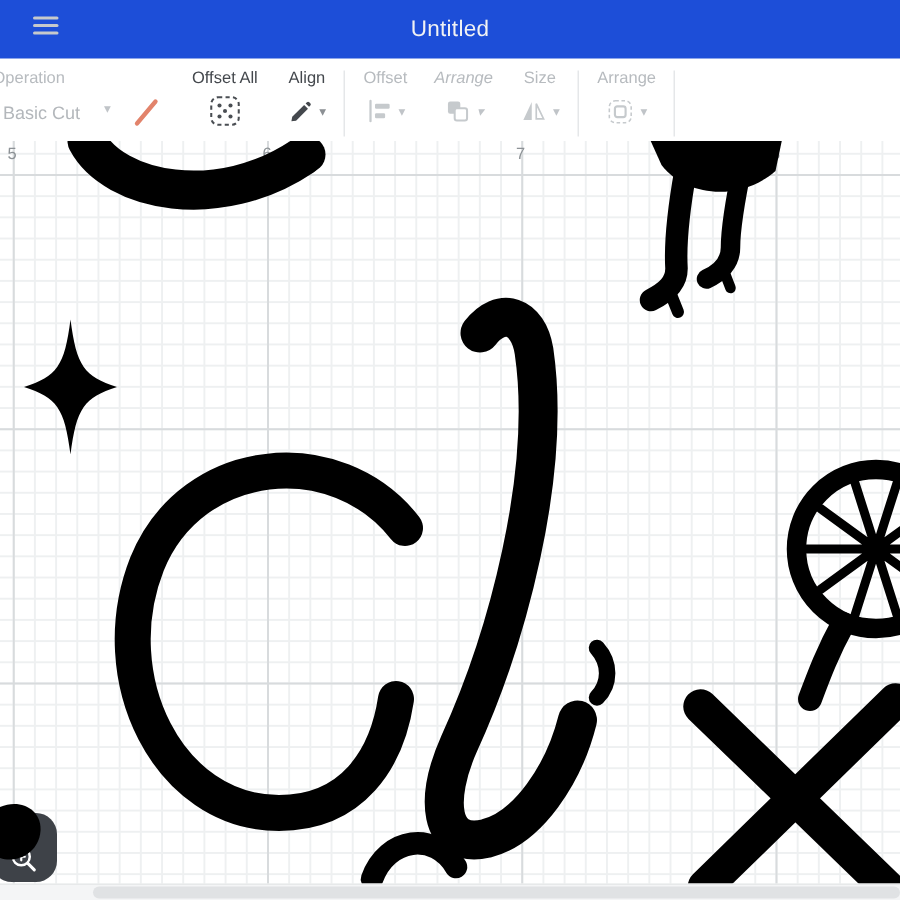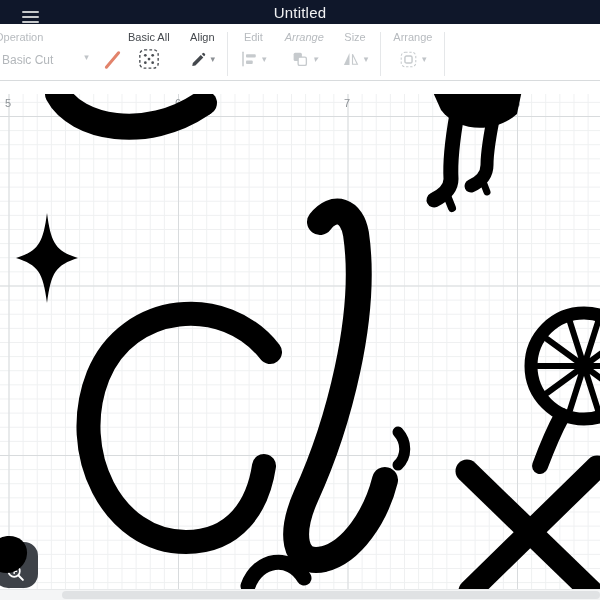--- a/index.html
+++ b/index.html
@@ -3,21 +3,21 @@
 <meta charset="utf-8">
 <style>
   html,body{margin:0;padding:0;}
   body{
     width:600px;height:600px;overflow:hidden;position:relative;
     font-family:"Liberation Sans",sans-serif;background:#fff;
     -webkit-font-smoothing:antialiased;
   }
   
   .titlebar{
-    height:24px;background:#0f172a;position:relative;
+    height:39px;background:#1d4ed8;position:relative;
     display:flex;align-items:center;justify-content:center;
   }
   .titlebar .title{color:#f1f2f3;font-size:15px;letter-spacing:.2px;}
   .hamburger{position:absolute;left:22px;top:11px;width:17px;display:flex;flex-direction:column;row-gap:3px;cursor:pointer;}
   .hamburger span{display:block;height:2px;background:#c6c9cc;border-radius:1px;}
   
   .toolbar{
     height:57px;box-sizing:border-box;background:#fff;border-bottom:1px solid #d8dbdd;
     display:flex;align-items:flex-start;padding-top:7px;white-space:nowrap;
   }
@@ -25,21 +25,21 @@
   .tb-label{font-size:11px;line-height:12px;color:#b7bbbf;}
   .tb-label.active{color:#44484d;}
   .icon-btn{height:24px;display:flex;align-items:center;justify-content:center;column-gap:4px;cursor:pointer;}
   .caret{font-size:9px;color:#c0c4c8;line-height:9px;}
   .caret.dark{color:#8c9094;}
   .tb-div{width:1px;background:#e5e7e9;height:44px;margin:1px 12px 0 12px;}
   
   .op-group{flex-direction:column;align-items:flex-start;margin-left:2px;width:124px;}
   .op-label{margin-left:-7px;}
   .op-controls{display:flex;align-items:center;column-gap:12px;margin-top:1px;}
-  .dropdown{display:flex;align-items:flex-start;column-gap:31px;font-size:12px;color:#b3b7bb;padding:4px 0;cursor:pointer;}
+  .dropdown{display:flex;align-items:flex-start;column-gap:16px;font-size:12px;color:#b3b7bb;padding:4px 0;cursor:pointer;}
   .pen-swatch{width:24px;height:24px;display:flex;align-items:center;justify-content:center;cursor:pointer;}
   .pen-line{width:3px;height:22px;border-radius:2px;transform:rotate(40deg);}
   
   .size-group{flex-direction:column;align-items:flex-start;}
   .size-controls{display:flex;align-items:center;column-gap:5px;margin-top:1px;}
   .dim-label{font-size:11px;color:#b7bbbf;margin-right:1px;}
   .num-box{display:flex;height:24px;}
   .num-input{width:30px;border:1px solid #e0e3e5;border-right:none;border-radius:3px 0 0 3px;background:#fff;font-size:11px;padding:0 3px;color:#6b6f73;}
   .stepper{width:13px;box-sizing:border-box;border:1px solid #e0e3e5;border-radius:0 3px 3px 0;display:flex;flex-direction:column;align-items:center;justify-content:center;row-gap:1px;cursor:pointer;}
   .stepper span{font-size:6px;line-height:5px;color:#b4b8bc;}
@@ -92,21 +92,21 @@
           <span>Basic Cut</span>
           <span class="caret">▾</span>
         </div>
         <div class="pen-swatch">
           <span class="pen-line" style="background:#e2836b;"></span>
         </div>
       </div>
     </div>
 
     <div class="tb-item" style="margin-left:2px;">
-      <div class="tb-label active">Basic All</div>
+      <div class="tb-label active">Offset All</div>
       <div class="icon-btn">
         <svg width="22" height="22" viewBox="0 0 24 24">
           <rect x="2" y="2" width="20" height="20" rx="5" fill="none" stroke="#4a4e53" stroke-width="1.5" stroke-dasharray="3 2.4"></rect>
           <g fill="#4a4e53">
             <circle cx="8" cy="8" r="1.5"></circle>
               <circle cx="16" cy="8" r="1.5"></circle>
             <circle cx="12" cy="12" r="1.5"></circle>
             <circle cx="8" cy="16" r="1.5"></circle>
               <circle cx="16" cy="16" r="1.5"></circle>
           </g>
@@ -121,21 +121,21 @@
           <path d="M4 16.8 L15.2 5.6 L18.8 9.2 L7.6 20.4 L3.2 21 Z" fill="#44484d"></path>
           <path d="M16.6 4.2 L19.8 7.4 L21 6.2 A1.6 1.6 0 0 0 21 4 L20 3 A1.6 1.6 0 0 0 17.8 3 Z" fill="#44484d"></path>
         </svg>
         <span class="caret dark">▾</span>
       </div>
     </div>
 
     <div class="tb-div"></div>
 
     <div class="tb-item">
-      <div class="tb-label">Edit</div>
+      <div class="tb-label">Offset</div>
       <div class="icon-btn">
         <svg width="18" height="18" viewBox="0 0 24 24" fill="#c6cacd">
           <rect x="3" y="2" width="2" height="20" rx="1"></rect>
           <rect x="8" y="5.5" width="13" height="4.5" rx="1.2"></rect>
           <rect x="8" y="14" width="9" height="4.5" rx="1.2"></rect>
         </svg>
         <span class="caret">▾</span>
       </div>
     </div>
 

